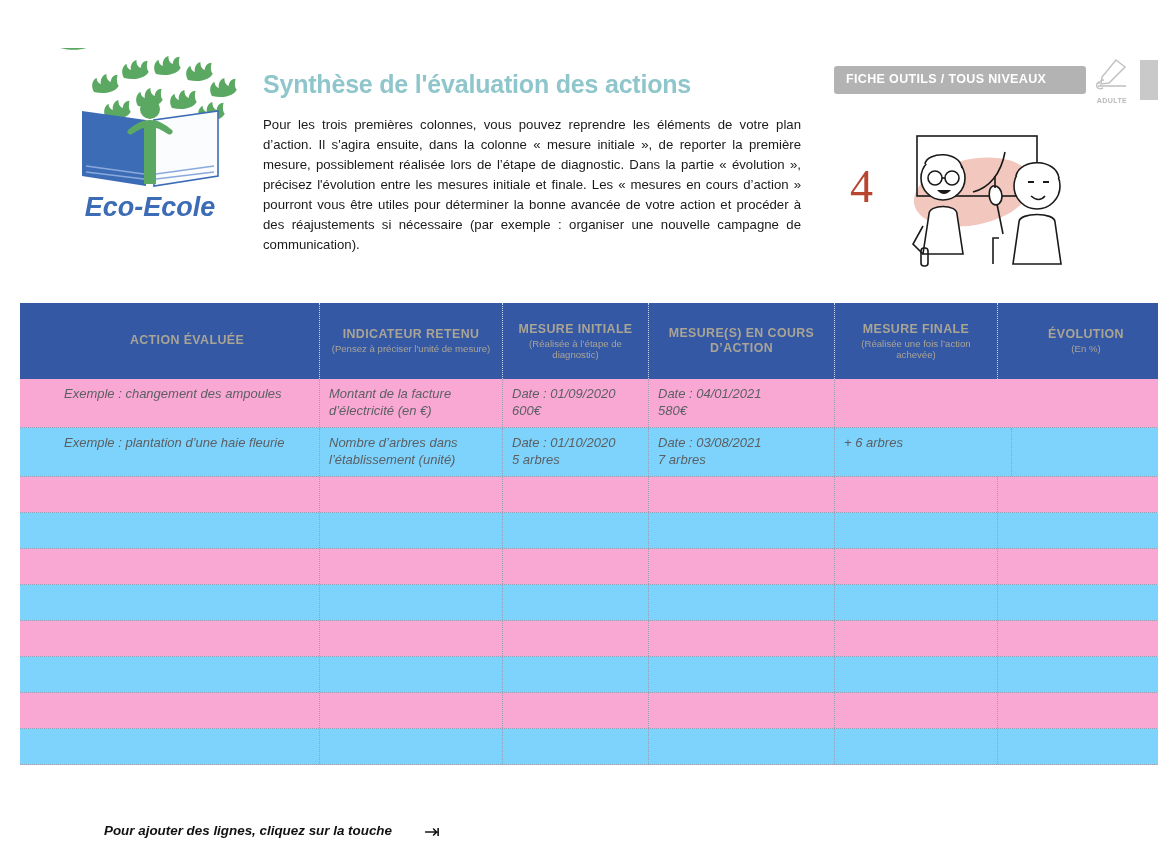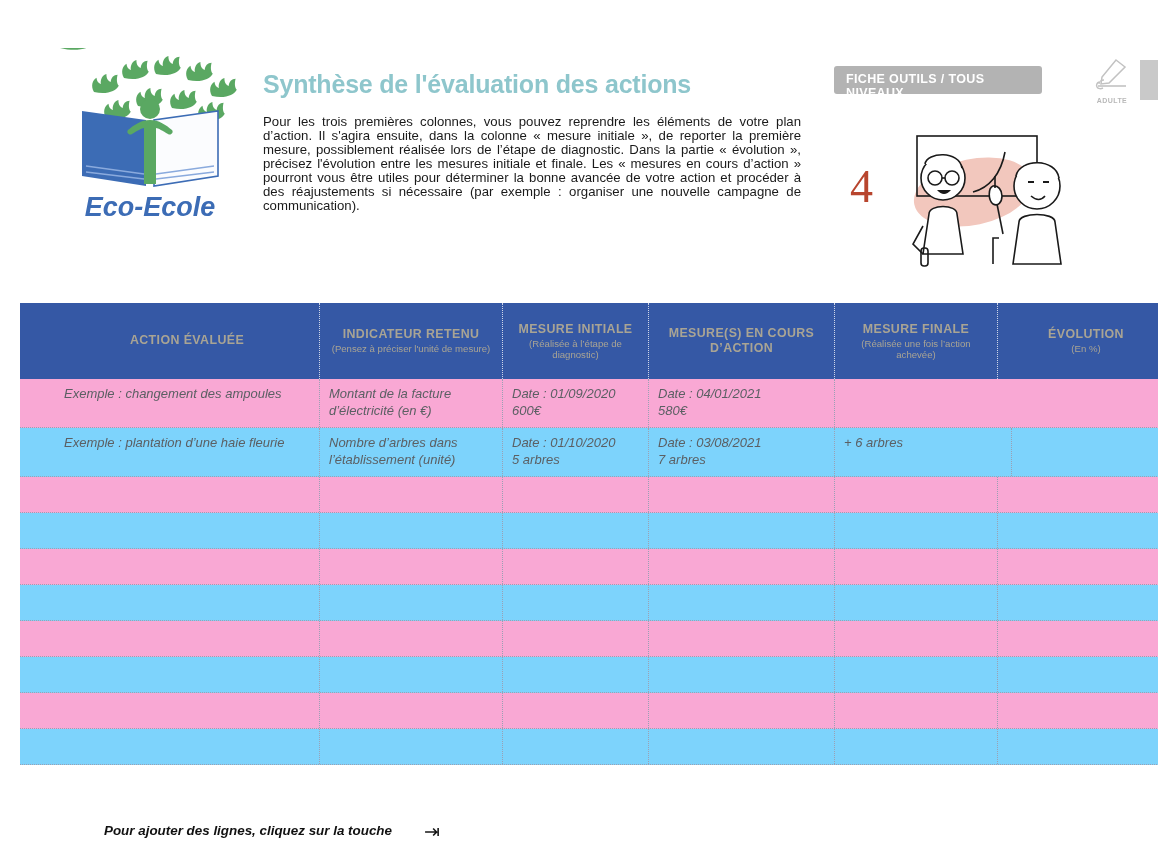--- a/index.html
+++ b/index.html
@@ -6,23 +6,23 @@
   body{width:1158px;height:868px;position:relative;overflow:hidden;
        font-family:"Liberation Sans", sans-serif;color:#000;}
 
   
   #logo{position:absolute;left:60px;top:48px;width:180px;height:175px;}
   #logo svg{display:block;}
 
   #title{position:absolute;left:263px;top:70px;width:560px;
          font-size:25px;font-weight:bold;color:#8ec6cc;letter-spacing:-.2px;}
   #intro{position:absolute;left:263px;top:115px;width:538px;
-         font-size:13.2px;line-height:14px;text-align:justify;color:#1a1a1a;}
-
-  #fiche-banner{position:absolute;left:834px;top:66px;width:208px;height:28px;
+         font-size:13.2px;line-height:20px;text-align:justify;color:#1a1a1a;}
+
+  #fiche-banner{position:absolute;left:834px;top:66px;width:252px;height:28px;
         background:#b3b3b3;border-radius:3px;}
   #fiche-banner .lbl{position:absolute;left:12px;top:6px;color:#fff;
         font-size:12.5px;font-weight:bold;letter-spacing:.35px;}
   #adulte-icon{position:absolute;left:1092px;top:56px;width:40px;height:48px;}
   #adulte-icon .cap{position:absolute;left:0;bottom:0;width:40px;text-align:center;
         font-size:7px;color:#b9b9b9;letter-spacing:.4px;font-weight:bold;}
   #grey-block-right{position:absolute;left:1140px;top:60px;width:18px;height:40px;
         background:#c9c9c9;}
 
   #step-number{position:absolute;left:850px;top:160px;font-size:46px;

